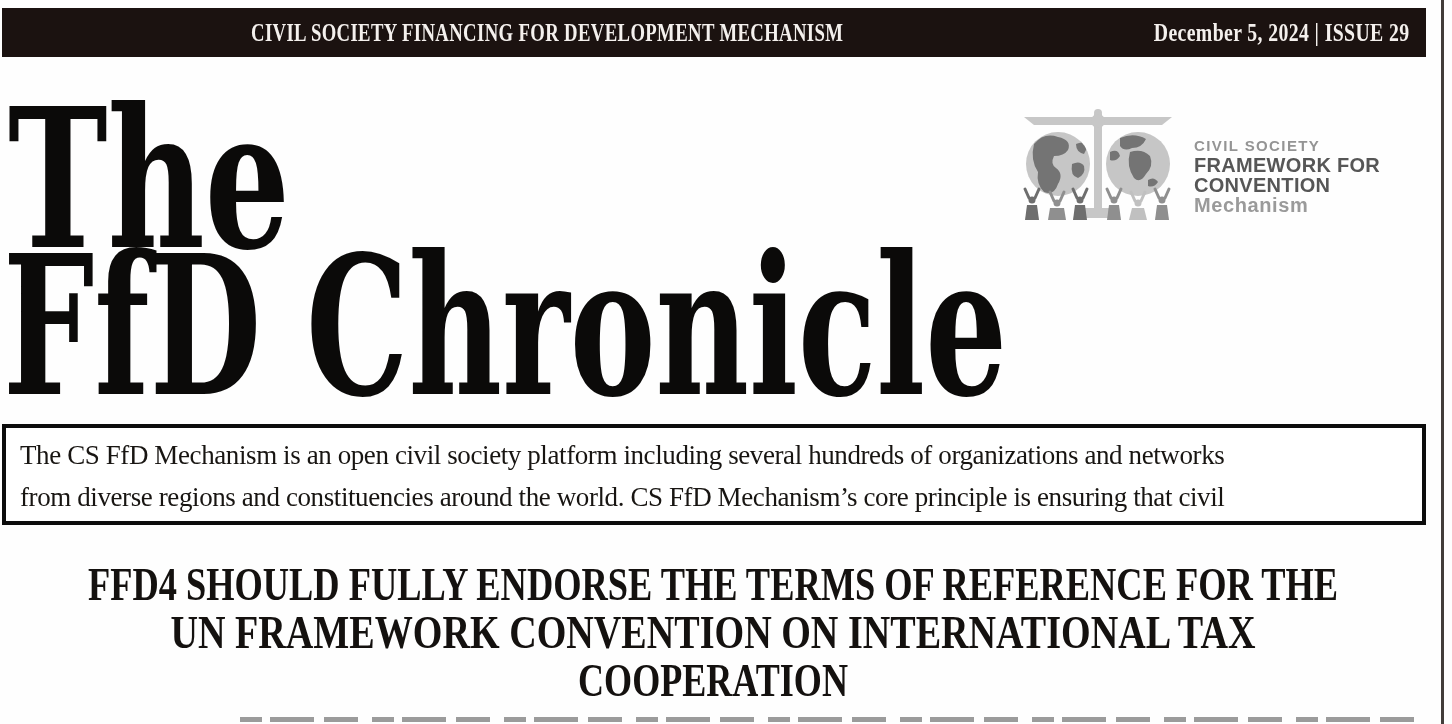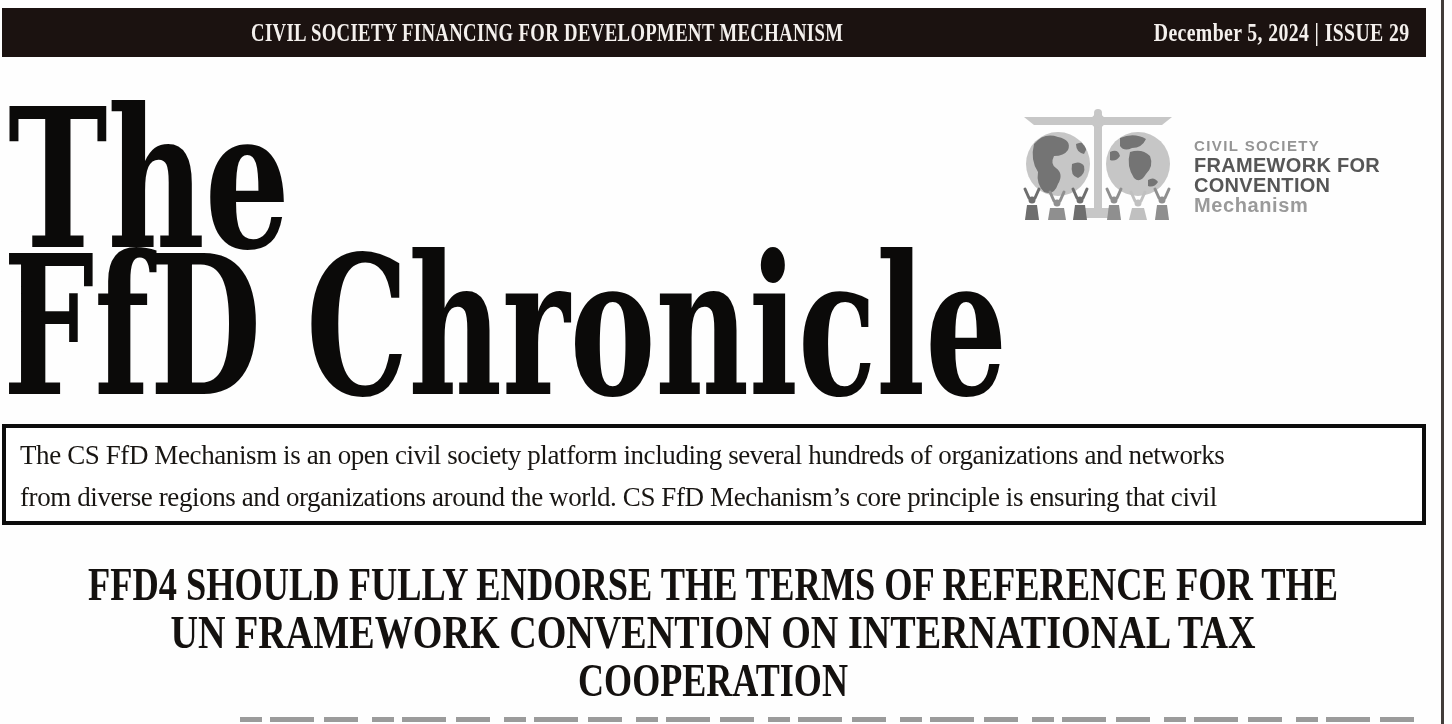--- a/index.html
+++ b/index.html
@@ -131,21 +131,21 @@
     <div class="logo-text">
       <div class="logo-l1">CIVIL SOCIETY</div>
       <div class="logo-l2">FRAMEWORK FOR</div>
       <div class="logo-l3">CONVENTION</div>
       <div class="logo-l4">Mechanism</div>
     </div>
   </div>
 
   <div class="about-box">
     <div class="about-line">The CS FfD Mechanism is an open civil society platform including several hundreds of organizations and networks</div>
-    <div class="about-line">from diverse regions and organizations around the world. CS FfD Mechanism’s core principle is ensuring that civil</div>
+    <div class="about-line">from diverse regions and constituencies around the world. CS FfD Mechanism’s core principle is ensuring that civil</div>
   </div>
 
   <svg class="headline-svg" width="1426" height="150" viewBox="0 0 1426 150">
     <text x="713" y="42" text-anchor="middle" font-size="46" textLength="1250" lengthAdjust="spacingAndGlyphs">FFD4 SHOULD FULLY ENDORSE THE TERMS OF REFERENCE FOR THE</text>
     <text x="713" y="90" text-anchor="middle" font-size="46" textLength="1085" lengthAdjust="spacingAndGlyphs">UN FRAMEWORK CONVENTION ON INTERNATIONAL TAX</text>
     <text x="713" y="138" text-anchor="middle" font-size="46" textLength="270" lengthAdjust="spacingAndGlyphs">COOPERATION</text>
   </svg>
 
   <div class="clipped-line"></div>
 

